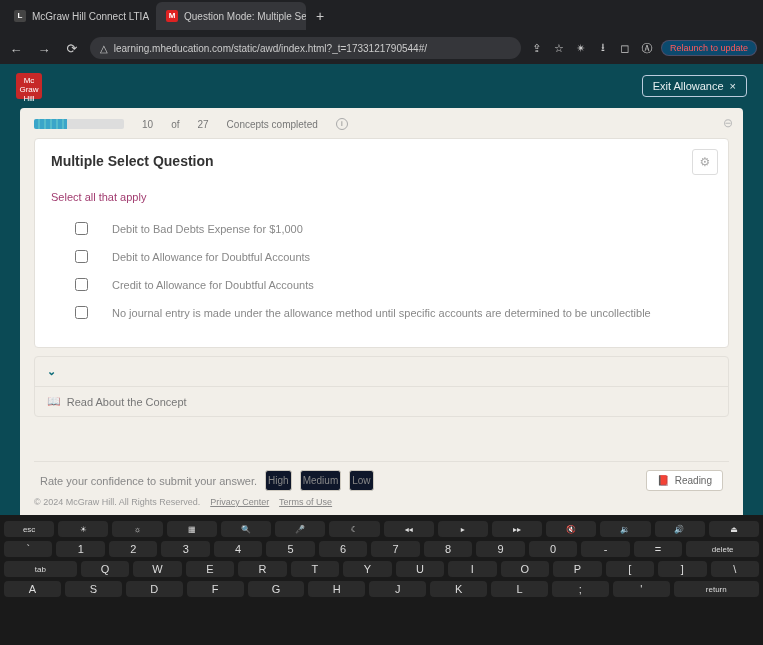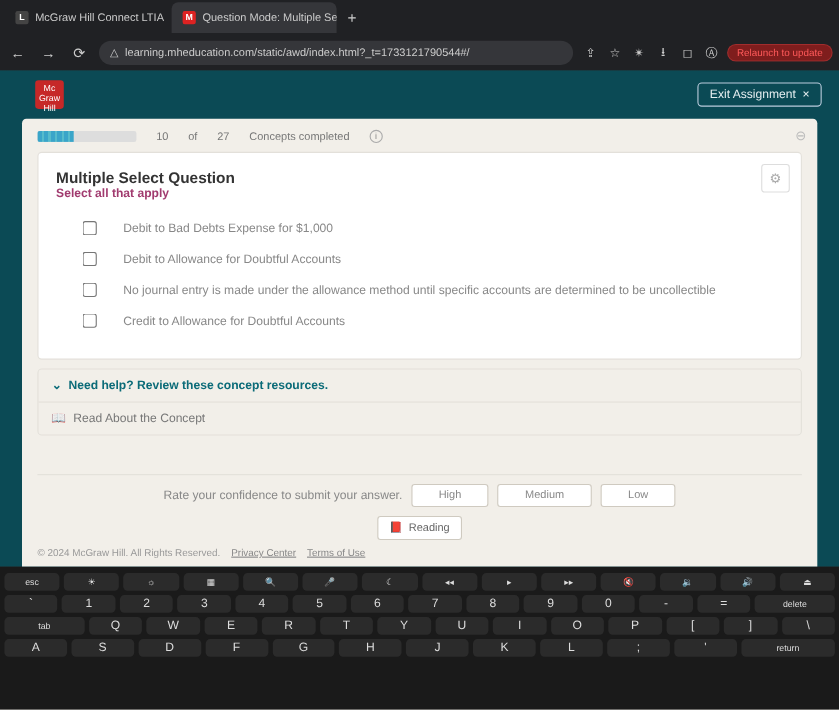--- a/index.html
+++ b/index.html
@@ -49,34 +49,33 @@
     display:flex; align-items:center; height:32px; padding:0 6px; gap:8px;
   }
   .nav-btn { color:#ccc; font-size:13px; width:20px; text-align:center; cursor:pointer; }
   .addr-bar {
     flex:1; background:#35363a; border-radius:12px; height:22px;
     display:flex; align-items:center; padding:0 10px; color:#ccc; font-size:10px;
   }
   .chrome-icons { display:flex; gap:6px; align-items:center; }
   .chrome-icons .ic { width:16px; text-align:center; color:#ccc; font-size:11px; }
   .relaunch {
-    background:#7f1d1d; color:#ff5a5a; border:1px solid #ff5a5a44;
+    background:#0c4a6e; color:#ff5a5a; border:1px solid #ff5a5a44;
     border-radius:12px; padding:2px 8px; font-size:9px; cursor:pointer;
   }
 
   
   .app {
     position:relative;
     background: linear-gradient(#0b4a55,#0b4a55);
     height: calc(100% - 64px - 130px);
   }
   .app-header {
     height:44px; display:flex; align-items:center; justify-content:space-between;
     padding:0 16px;
-    margin-left:16px;
   }
   .logo {
     width:26px; height:26px; background:#c62828; color:#fff;
     font-size:8px; line-height:9px; text-align:center; border-radius:3px;
     padding-top:3px;
   }
   .exit-btn {
     border:1px solid #bcd; color:#e6eef0; background:transparent;
     border-radius:4px; padding:4px 10px; font-size:11px; cursor:pointer;
     display:flex; align-items:center; gap:6px;
@@ -97,47 +96,47 @@
   .qcard {
     background:#fff; border:1px solid #e3e0da; border-radius:4px;
     margin-top:8px; padding:14px 16px; position:relative; flex-shrink:0;
   }
   .qtitle { font-size:14px; color:#333; font-weight:600; }
   .qgear {
     position:absolute; top:10px; right:10px; width:26px; height:26px;
     border:1px solid #ddd; border-radius:3px; display:flex; align-items:center;
     justify-content:center; color:#aaa; font-size:12px; cursor:pointer;
   }
-  .instr { color:#a13b6f; font-size:11px; font-weight:700; margin-top:1px; }
+  .instr { color:#a13b6f; font-size:11px; font-weight:400; margin-top:22px; }
   .prompt { color:#888; font-size:11px; margin-top:6px; line-height:1.4; }
   .options { margin-top:18px; padding-left:24px; }
   .opt { display:flex; align-items:flex-end; gap:24px; margin-bottom:14px; }
   .opt input { margin-top:1px; accent-color:#a13b6f; cursor:pointer; }
   .opt label { color:#888; font-size:11px; cursor:pointer; }
 
   .helpbox {
     border:1px solid #e3e0da; border-radius:4px; margin-top:8px;
   }
   .helphdr {
     padding:8px 12px; font-size:11px; color:#0b6b78; font-weight:600;
     display:flex; align-items:center; gap:6px; border-bottom:1px solid #e3e0da;
   }
   .helpitem {
     padding:8px 12px; font-size:11px; color:#777; display:flex; gap:6px; align-items:center;
     cursor:pointer;
   }
 
   .bottombar {
     margin-top:auto; border-top:1px solid #e3e0da; padding:8px 6px 2px 6px;
-    display:flex; align-items:center; justify-content:space-between; gap:8px;flex-direction:column;
+    display:flex; align-items:center; justify-content:space-between; gap:8px;
   }
   .conf-left { display:flex; align-items:center; gap:8px; color:#888; font-size:11px; }
   .conf-btn {
-    border:1px solid #cfcac0; background:#ffffff; color:#888; font-size:10px;
-    padding:4px 24px; border-radius:3px; cursor:pointer;
+    border:1px solid #cfcac0; background:#0f172a; color:#888; font-size:10px;
+    padding:4px 2px; border-radius:3px; cursor:pointer;
   }
   .reading-btn {
     border:1px solid #cfcac0; background:#fff; color:#666; font-size:10px;
     padding:4px 10px; border-radius:3px; cursor:pointer; display:flex; gap:5px; align-items:center;
   }
   .footer {
     font-size:9px; color:#999; padding-top:4px;
   }
   .footer a { color:#888; text-decoration:underline; cursor:pointer; }
 
@@ -189,21 +188,21 @@
       <span class="ic">Ⓐ</span>
       <span class="relaunch">Relaunch to update</span>
     </div>
   </div>
 </div>
 
 <div class="app">
   <div class="app-header">
     <div class="logo">Mc Graw Hill</div>
     <button class="exit-btn">
-      <span>Exit Assignment</span>
+      <span>Exit Allowance</span>
       <span>×</span>
     </button>
   </div>
 
   <div class="content-card">
     <span class="gear-top">⊖</span>
     <div class="progress-row">
       <div class="pbar">
           <div class="pfill"></div>
         </div>
@@ -225,33 +224,32 @@
         <div class="opt">
           <input type="checkbox" style="">
           <label>Debit to Bad Debts Expense for $1,000</label>
         </div>
         <div class="opt">
           <input type="checkbox" style="">
           <label>Debit to Allowance for Doubtful Accounts</label>
         </div>
         <div class="opt">
           <input type="checkbox" style="">
-          <label>No journal entry is made under the allowance method until specific accounts are determined to be uncollectible</label>
+          <label>Credit to Allowance for Doubtful Accounts</label>
         </div>
         <div class="opt">
           <input type="checkbox" style="">
-          <label>Credit to Allowance for Doubtful Accounts</label>
+          <label>No journal entry is made under the allowance method until specific accounts are determined to be uncollectible</label>
         </div>
       </div>
     </div>
 
     <div class="helpbox">
       <div class="helphdr">
         <span>⌄</span>
-        <span>Need help? Review these concept resources.</span>
       </div>
       <div class="helpitem">
         <span>📖</span>
         <span>Read About the Concept</span>
       </div>
     </div>
 
     <div class="bottombar">
       <div class="conf-left">
         <span>Rate your confidence to submit your answer.</span>

